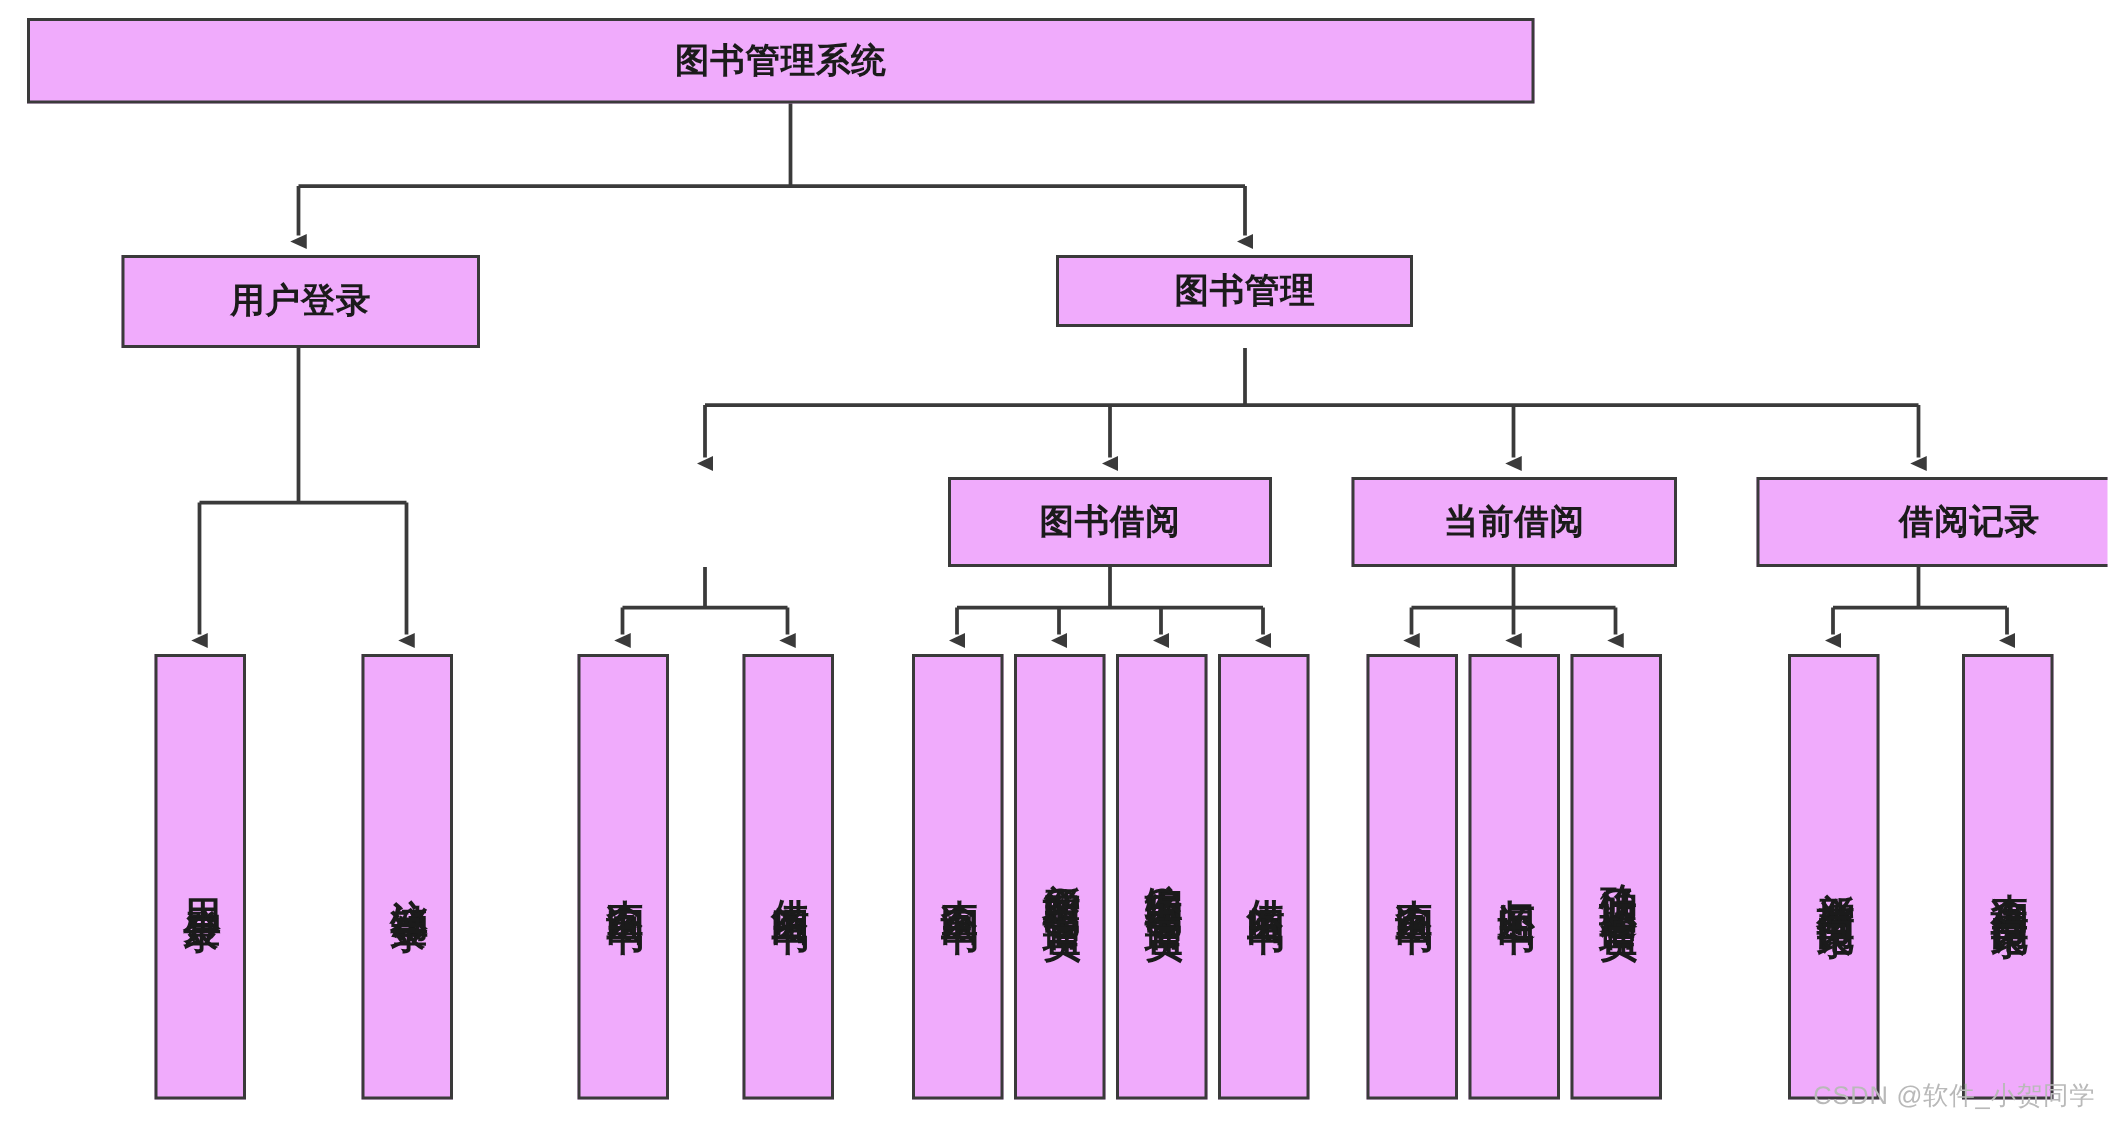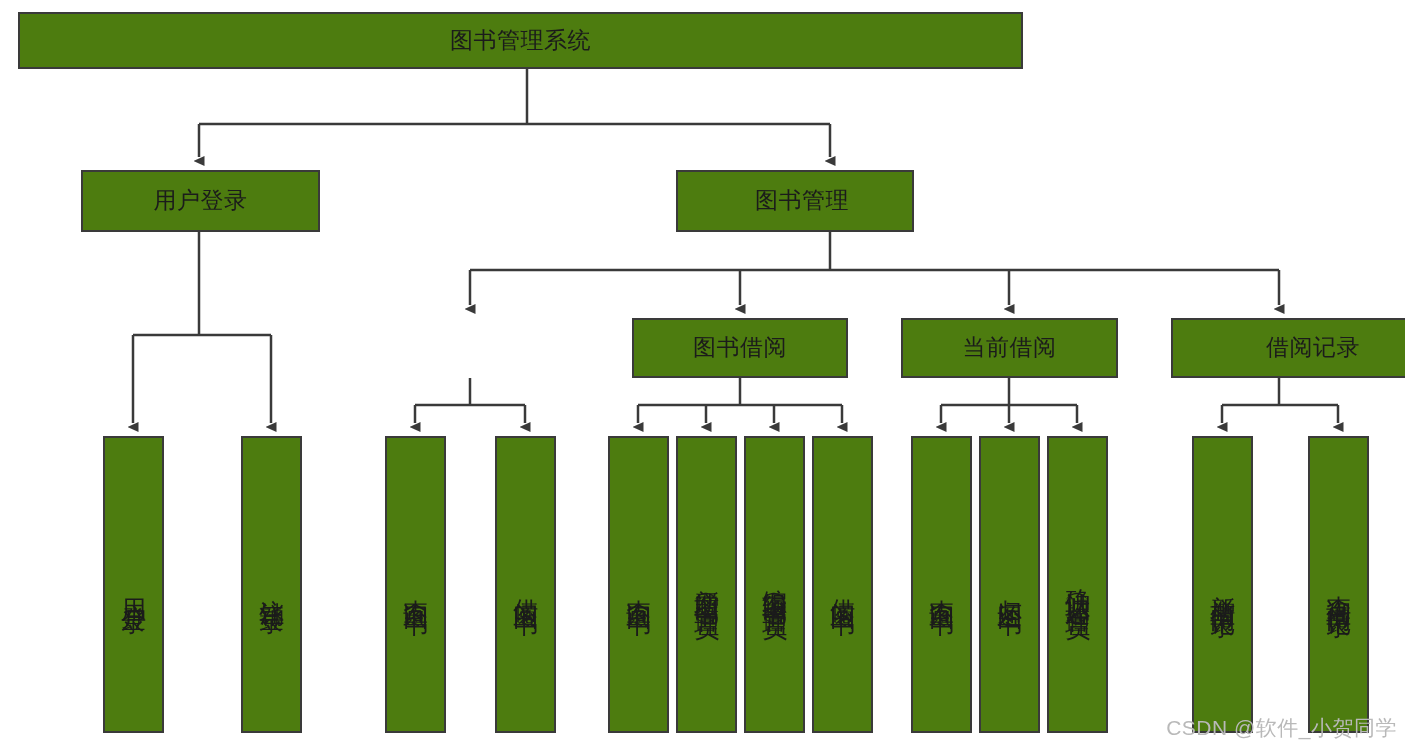--- a/index.html
+++ b/index.html
@@ -26,25 +26,26 @@
     left: 0;
     top: 0;
     width: 1405px;
     height: 747px;
     pointer-events: none;
   }
   .node {
     position: absolute;
     box-sizing: border-box;
     border: 2.5px solid #3a3a3a;
-    background: #4d7c0f;
+    background: #f0abfc;
     display: flex;
     align-items: center;
     justify-content: center;
     color: #1b1b1b;
+    font-weight: bold;
   }
   .node-label {
     display: block;
     text-align: center;
     letter-spacing: 0.5px;
     white-space: nowrap;
   }
   .node.horizontal .node-label {
     font-size: 23px;
     line-height: 1.1;
@@ -58,21 +59,21 @@
     writing-mode: vertical-rl;
     text-orientation: upright;
     font-size: 25px;
     line-height: 1.18;
     letter-spacing: 4px;
   }
   .watermark {
     position: absolute;
     right: 8px;
     bottom: 5px;
-    font-size: 21px;
+    font-size: 17px;
     color: #b9b9b9;
     white-space: nowrap;
     letter-spacing: 0.5px;
   }
 </style>
 </head>
 <body>
 
 <div id="diagram-root">
 
@@ -129,21 +130,21 @@
   </svg>
 
   <div class="node horizontal" style="left:18px; top:12px; width:1005px; height:57px;">
     <span class="node-label">图书管理系统</span>
   </div>
 
   <div class="node horizontal" style="left:81px; top:170px; width:239px; height:62px;">
     <span class="node-label">用户登录</span>
   </div>
 
-  <div class="node horizontal" style="left:676px; top:170px; width:238px; height:62px;padding-left:14px;">
+  <div class="node horizontal" style="left:704px; top:170px; width:238px; height:48px;padding-left:14px;">
     <span class="node-label">图书管理</span>
   </div>
 
 
   <div class="node horizontal" style="left:901px; top:318px; width:217px; height:60px;">
     <span class="node-label">当前借阅</span>
   </div>
 
   <div class="node horizontal" style="left:632px; top:318px; width:216px; height:60px;">
     <span class="node-label">图书借阅</span>

